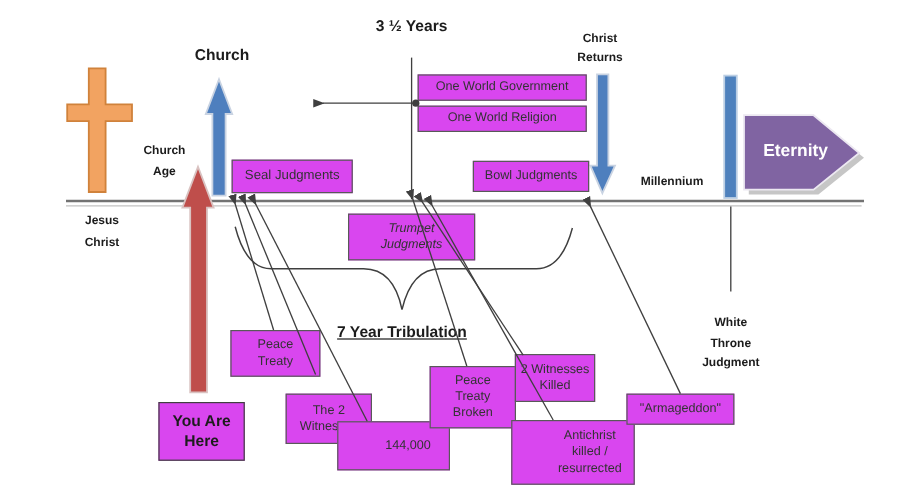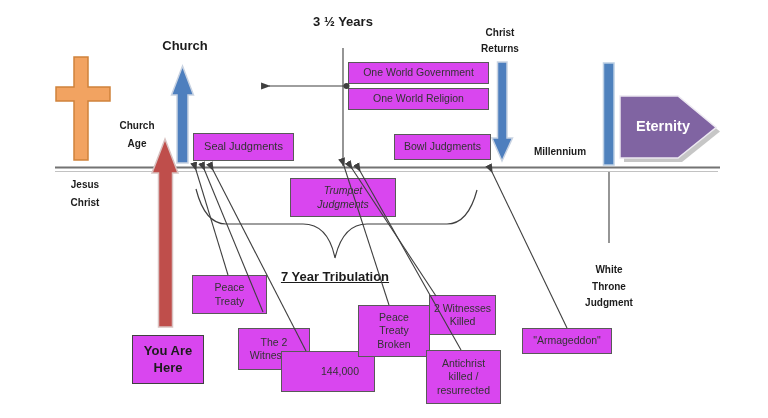--- a/index.html
+++ b/index.html
@@ -69,21 +69,21 @@
   <div class="dbox" style="left:192px;top:275px;width:73px;height:37px;">Peace
 Treaty</div>
   <div class="dbox" style="left:238px;top:312px;width:70px;height:40px;margin-top:16px;">The 2
 Witnesses</div>
   <div class="dbox" style="left:281px;top:351px;width:68px;height:39px;padding-left:24px;">144,000</div>
   <div class="dbox" style="left:358px;top:305px;width:70px;height:50px;">Peace
 Treaty
 Broken</div>
   <div class="dbox" style="left:429px;top:295px;width:65px;height:38px;">2 Witnesses
 Killed</div>
-  <div class="dbox" style="left:426px;top:350px;width:73px;height:52px;">Antichrist
+  <div class="dbox" style="left:426px;top:350px;width:73px;height:52px;padding-left:28px;">Antichrist
 killed /
 resurrected</div>
   <div class="dbox" style="left:522px;top:328px;width:88px;height:24px;">"Armageddon"</div>
   <div class="dbox" style="left:132px;top:335px;width:70px;height:47px;font-size:13px;font-weight:bold;color:#1c1c1c;border-color:#404040;">You Are
 Here</div>
 
   <svg id="lines" width="768" height="418" viewBox="0 0 768 418">
     <defs>
       <marker id="ah" viewBox="0 0 10 10" refX="1.5" refY="5" markerWidth="8.5" markerHeight="8.5" orient="auto-start-reverse">
         <path d="M0,5 L10,1.2 L10,8.8 Z" fill="#3F3F3F"></path>

